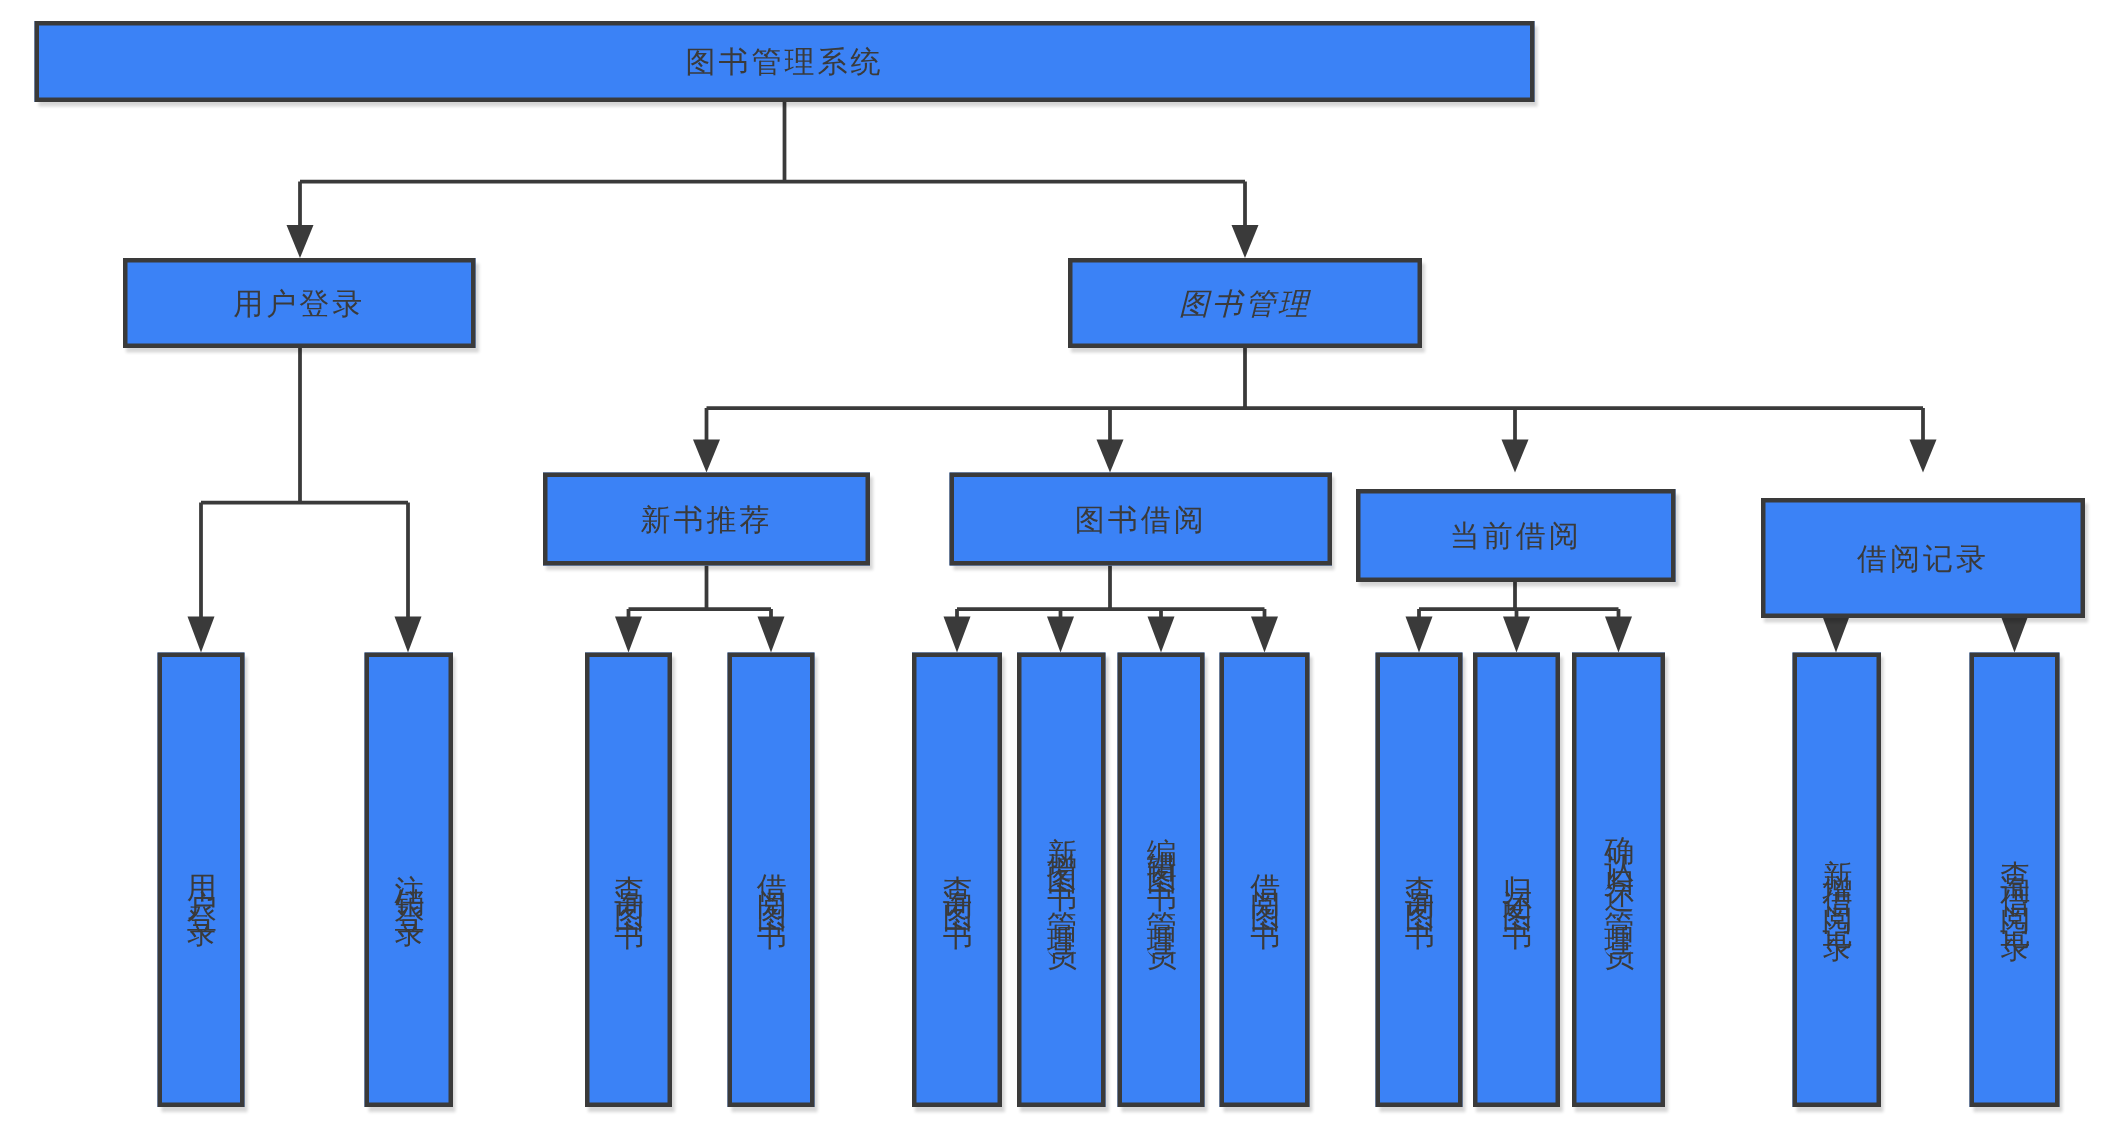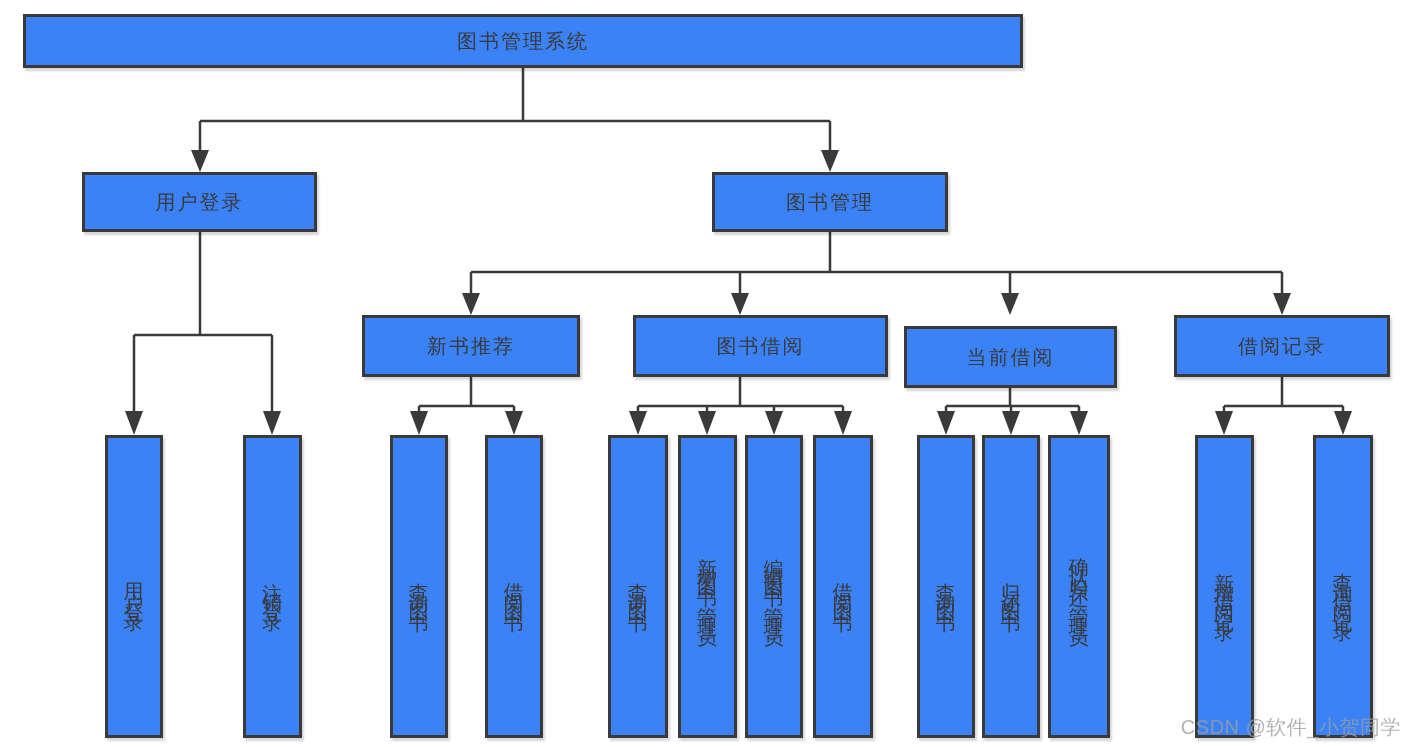--- a/index.html
+++ b/index.html
@@ -20,26 +20,26 @@
   .h span { font-size:20px; letter-spacing:2px; white-space:nowrap; }
   .v span {
     writing-mode:vertical-lr; text-orientation:mixed;
     font-size:20px; line-height:1; letter-spacing:10px; white-space:nowrap;
   }
 
   
   #b-root  { left:23px;  top:14px;  width:1000px; height:54px; }
   
   #b-login { left:82px;  top:172px; width:235px; height:60px; }
-  #b-mgmt  { left:712px; top:172px; width:236px; height:60px; }
+  #b-mgmt  { left:712px; top:172px; width:236px; height:60px;font-style:italic; }
   
   #b-l3-0  { left:362px;  top:315px; width:218px; height:62px;font-family:Liberation Mono, monospace; }
   #b-l3-1  { left:633px;  top:315px; width:255px; height:62px; }
   #b-l3-2  { left:904px;  top:326px; width:213px; height:62px; }
-  #b-l3-3  { left:1174px; top:315px; width:216px; height:62px; }
+  #b-l3-3  { left:1174px; top:332px; width:216px; height:80px; }
   
   .leaf { top:435px; height:303px; }
   #lf-0  { left:105px;  width:58px; }
   #lf-1  { left:243px;  width:59px; }
   #lf-2  { left:390px;  width:58px; }
   #lf-3  { left:485px;  width:58px; }
   #lf-4  { left:608px;  width:60px; }
   #lf-5  { left:678px;  width:59px; }
   #lf-6  { left:745px;  width:58px; }
   #lf-7  { left:813px;  width:60px; }
@@ -167,15 +167,14 @@
   <div class="box v leaf" id="lf-10">
     <span>确认归还（管理员）</span>
   </div>
   <div class="box v leaf" id="lf-11">
     <span>新增借阅记录</span>
   </div>
   <div class="box v leaf" id="lf-12">
     <span>查询借阅记录</span>
   </div>
 
-  <div class="watermark">CSDN @软件_小贺同学</div>
 
 </div>
 
 </body></html>

